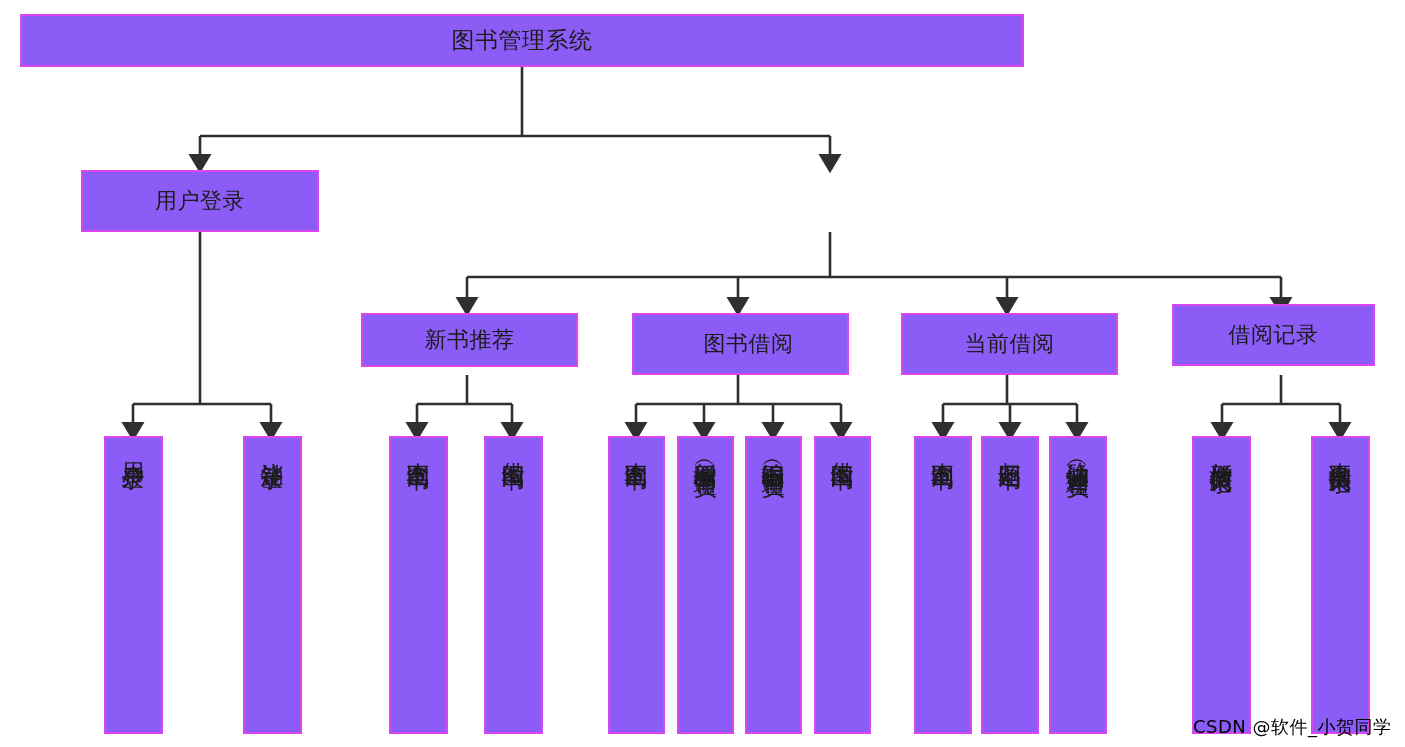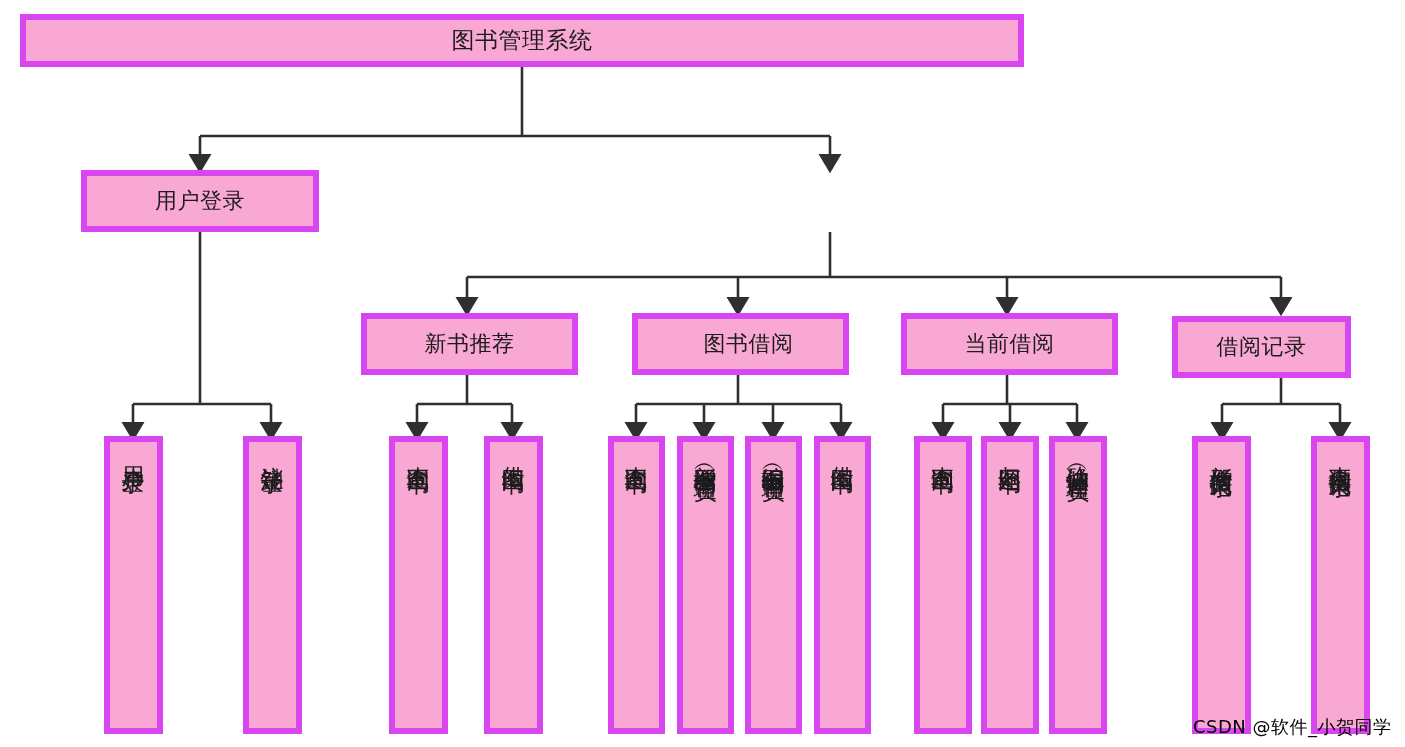--- a/index.html
+++ b/index.html
@@ -22,22 +22,22 @@
     position: absolute;
     left: 0;
     top: 0;
     width: 1405px;
     height: 747px;
     pointer-events: none;
   }
   .node {
     position: absolute;
     box-sizing: border-box;
-    border: 6px solid #d946ef;
-    background: #f9a8d4;
+    border: 2px solid #d946ef;
+    background: #8b5cf6;
     display: flex;
     align-items: center;
     justify-content: center;
     color: #1b1b1b;
   }
   .node .label {
     display: block;
     text-align: center;
     line-height: 1.18;
     letter-spacing: 0.5px;
@@ -130,30 +130,30 @@
   </svg>
 
   <div class="node horiz root" style="left:20px; top:14px; width:1004px; height:53px;">
     <span class="label">图书管理系统</span>
   </div>
 
   <div class="node horiz" style="left:81px; top:170px; width:238px; height:62px;">
     <span class="label">用户登录</span>
   </div>
 
-  <div class="node horiz" style="left:361px; top:313px; width:217px; height:62px;">
+  <div class="node horiz" style="left:361px; top:313px; width:217px; height:54px;">
     <span class="label">新书推荐</span>
   </div>
   <div class="node horiz" style="left:632px; top:313px; width:217px; height:62px;padding-left:16px;">
     <span class="label">图书借阅</span>
   </div>
   <div class="node horiz" style="left:901px; top:313px; width:217px; height:62px;">
     <span class="label">当前借阅</span>
   </div>
-  <div class="node horiz" style="left:1172px; top:316px; width:179px; height:62px;">
+  <div class="node horiz" style="left:1172px; top:304px; width:203px; height:62px;">
     <span class="label">借阅记录</span>
   </div>
 
   <div class="node vert" style="left:104px; top:436px; width:59px; height:298px;">
     <span class="label">用户登录</span>
   </div>
   <div class="node vert" style="left:243px; top:436px; width:59px; height:298px;">
     <span class="label">注销登录</span>
   </div>
 

